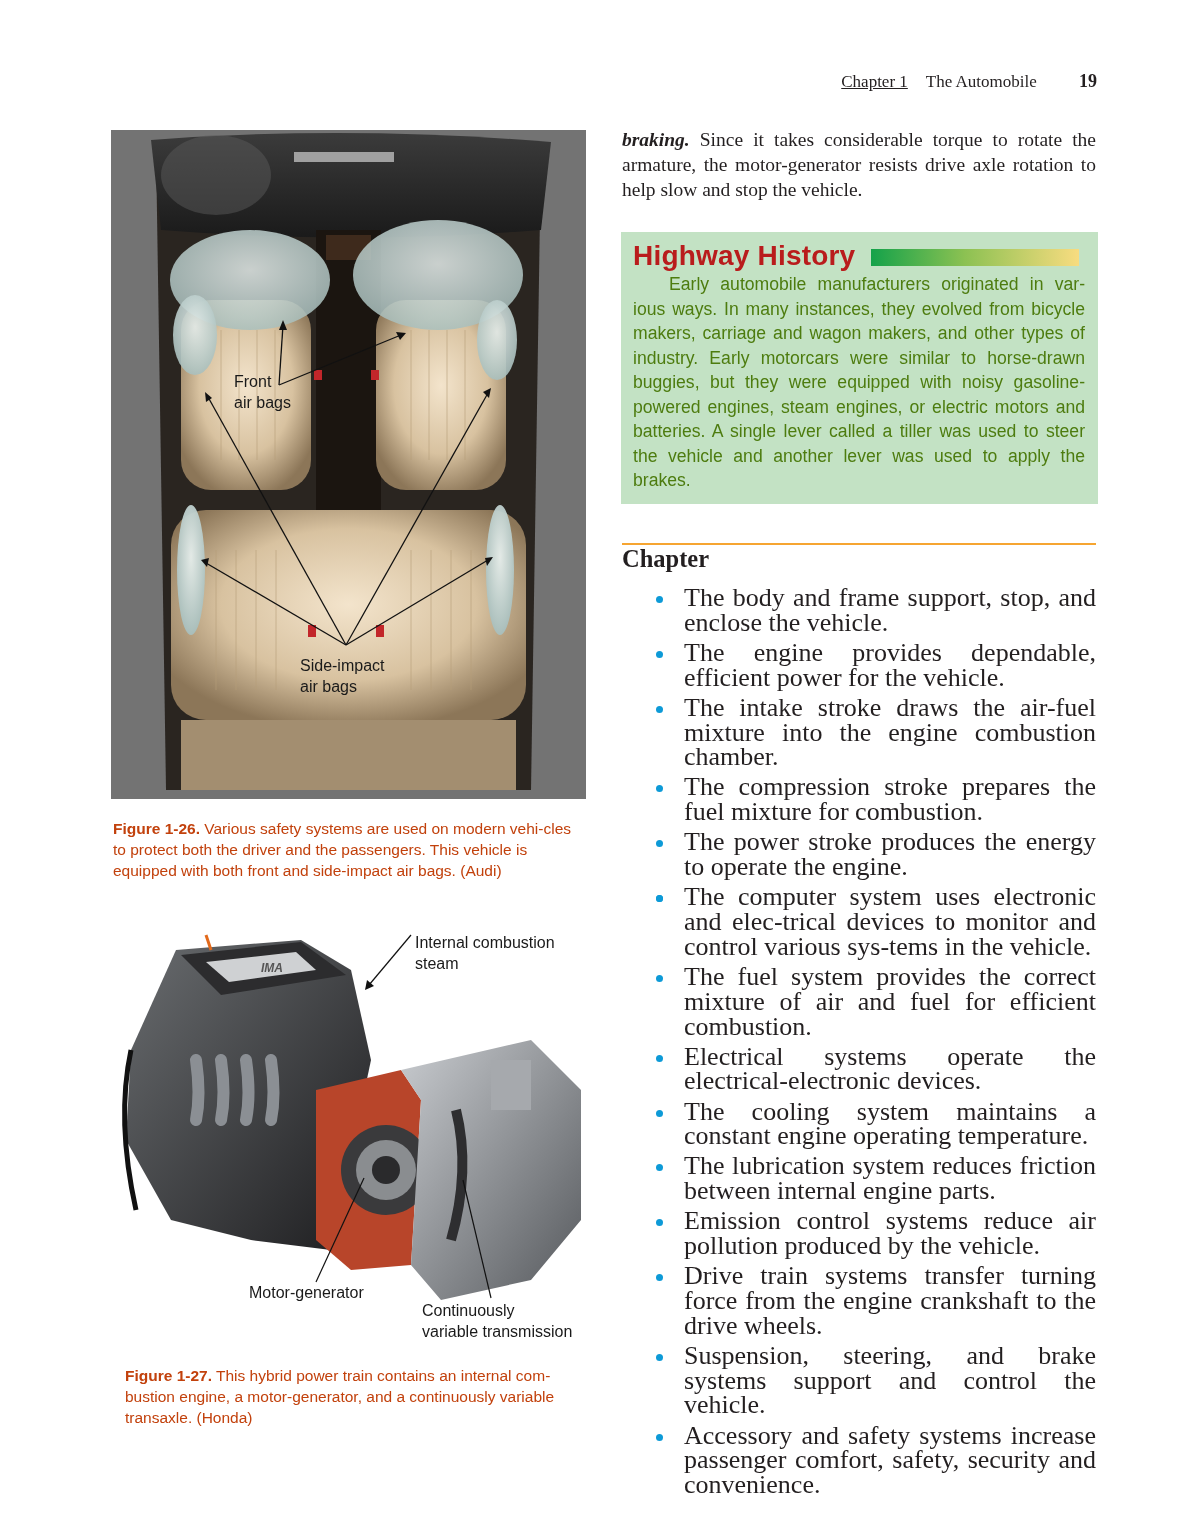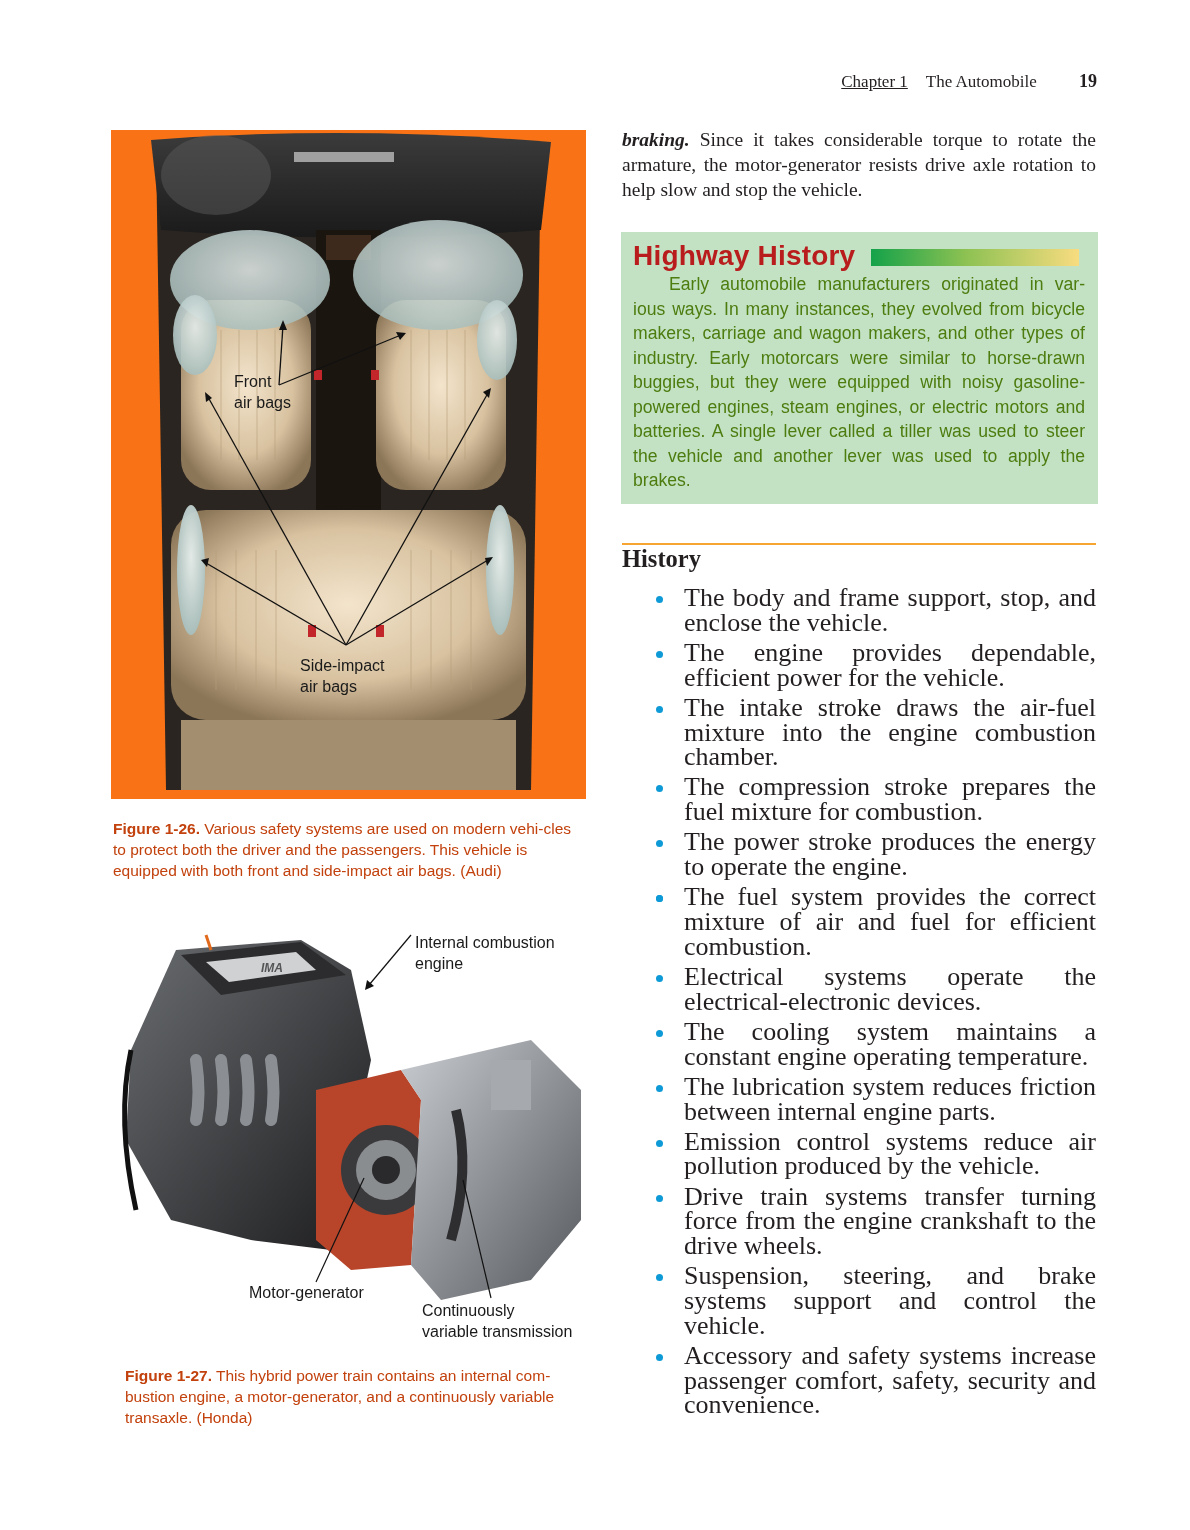--- a/index.html
+++ b/index.html
@@ -7,21 +7,21 @@
   .serif { font-family: "Liberation Serif", "DejaVu Serif", serif; }
   .sans { font-family: "Liberation Sans", "DejaVu Sans", sans-serif; }
 
   
   .running-header { position: absolute; top: 71px; left: 760px; width: 337px; text-align: right; font-size: 17px; }
   .running-header .chapter { margin-right: 14px; text-decoration: underline; }
   .running-header .title { margin-right: 38px; }
   .running-header .page-num { font-weight: bold; font-size: 18px; }
 
   
-  .fig26 { position: absolute; left: 111px; top: 130px; width: 475px; height: 669px; background: #f97316; overflow: hidden; }
+  .fig26 { position: absolute; left: 111px; top: 130px; width: 475px; height: 669px; background: #737373; overflow: hidden; }
   .fig26 svg { position: absolute; left: 0; top: 0; }
   .fig-label { position: absolute; font-size: 16px; line-height: 21px; color: #1a1a1a; }
 
   .caption { position: absolute; font-size: 15.5px; line-height: 21px; color: #c2410c; }
   .caption b { font-weight: bold; }
 
   
   .fig27 { position: absolute; left: 111px; top: 920px; width: 480px; height: 440px; }
   .fig27 svg { position: absolute; left: 0; top: 0; }
 
@@ -192,21 +192,21 @@
 
     <g stroke="#111" stroke-width="1.2" fill="none">
       <line x1="300" y1="15" x2="258" y2="65"></line>
       <line x1="205" y1="362" x2="253" y2="258"></line>
       <line x1="380" y1="378" x2="352" y2="260"></line>
     </g>
     <polygon points="254,70 256,60 263,66" fill="#111"></polygon>
   </svg>
   <div class="fig-label sans" style="left:304px; top:12px;">
     <div>Internal combustion</div>
-    <div>engine</div>
+    <div>steam</div>
   </div>
   <div class="fig-label sans" style="left:138px; top:362px;">Motor-generator</div>
   <div class="fig-label sans" style="left:311px; top:380px;">
     <div>Continuously</div>
     <div>variable transmission</div>
   </div>
 </div>
 
 <div class="caption sans" style="left:125px; top:1365px; width:475px;">
   <b>Figure 1-27.</b><span> This hybrid power train contains an internal com-bustion engine, a motor-generator, and a continuously variable transaxle. (Honda)</span>
@@ -218,29 +218,30 @@
 
 <div class="history-box">
   <div class="history-title-row">
     <span class="history-title sans">Highway History</span>
     <span class="history-bar"></span>
   </div>
   <div class="history-text sans"><span class="indent"></span><span>Early automobile manufacturers originated in var-ious ways. In many instances, they evolved from bicycle makers, carriage and wagon makers, and other types of industry. Early motorcars were similar to horse-drawn buggies, but they were equipped with noisy gasoline-powered engines, steam engines, or electric motors and batteries. A single lever called a tiller was used to steer the vehicle and another lever was used to apply the brakes.</span></div>
 </div>
 
 <div class="summary-rule"></div>
-<div class="summary-heading serif">History</div>
+<div class="summary-heading serif">Chapter</div>
 
 <ul class="summary-list serif">
   <li><span class="bullet"></span><span>The body and frame support, stop, and enclose the vehicle.</span></li>
   <li><span class="bullet"></span><span>The engine provides dependable, efficient power for the vehicle.</span></li>
   <li><span class="bullet"></span><span>The intake stroke draws the air-fuel mixture into the engine combustion chamber.</span></li>
   <li><span class="bullet"></span><span>The compression stroke prepares the fuel mixture for combustion.</span></li>
   <li><span class="bullet"></span><span>The power stroke produces the energy to operate the engine.</span></li>
   <li><span class="bullet"></span></li>
+  <li><span class="bullet"></span><span>The computer system uses electronic and elec-trical devices to monitor and control various sys-tems in the vehicle.</span></li>
   <li><span class="bullet"></span><span>The fuel system provides the correct mixture of air and fuel for efficient combustion.</span></li>
   <li><span class="bullet"></span><span>Electrical systems operate the electrical-electronic devices.</span></li>
   <li><span class="bullet"></span><span>The cooling system maintains a constant engine operating temperature.</span></li>
   <li><span class="bullet"></span><span>The lubrication system reduces friction between internal engine parts.</span></li>
   <li><span class="bullet"></span><span>Emission control systems reduce air pollution produced by the vehicle.</span></li>
   <li><span class="bullet"></span><span>Drive train systems transfer turning force from the engine crankshaft to the drive wheels.</span></li>
   <li><span class="bullet"></span><span>Suspension, steering, and brake systems support and control the vehicle.</span></li>
   <li><span class="bullet"></span><span>Accessory and safety systems increase passenger comfort, safety, security and convenience.</span></li>
 </ul>
 

